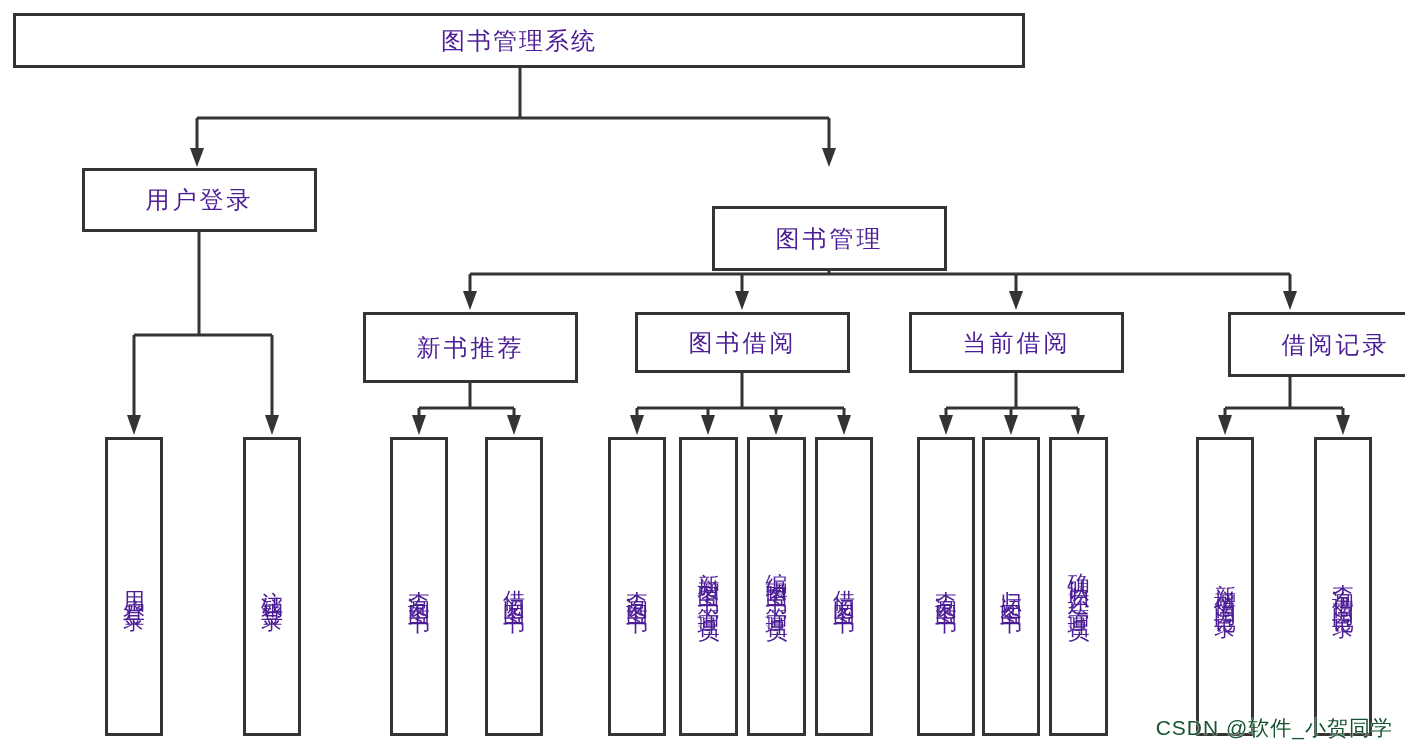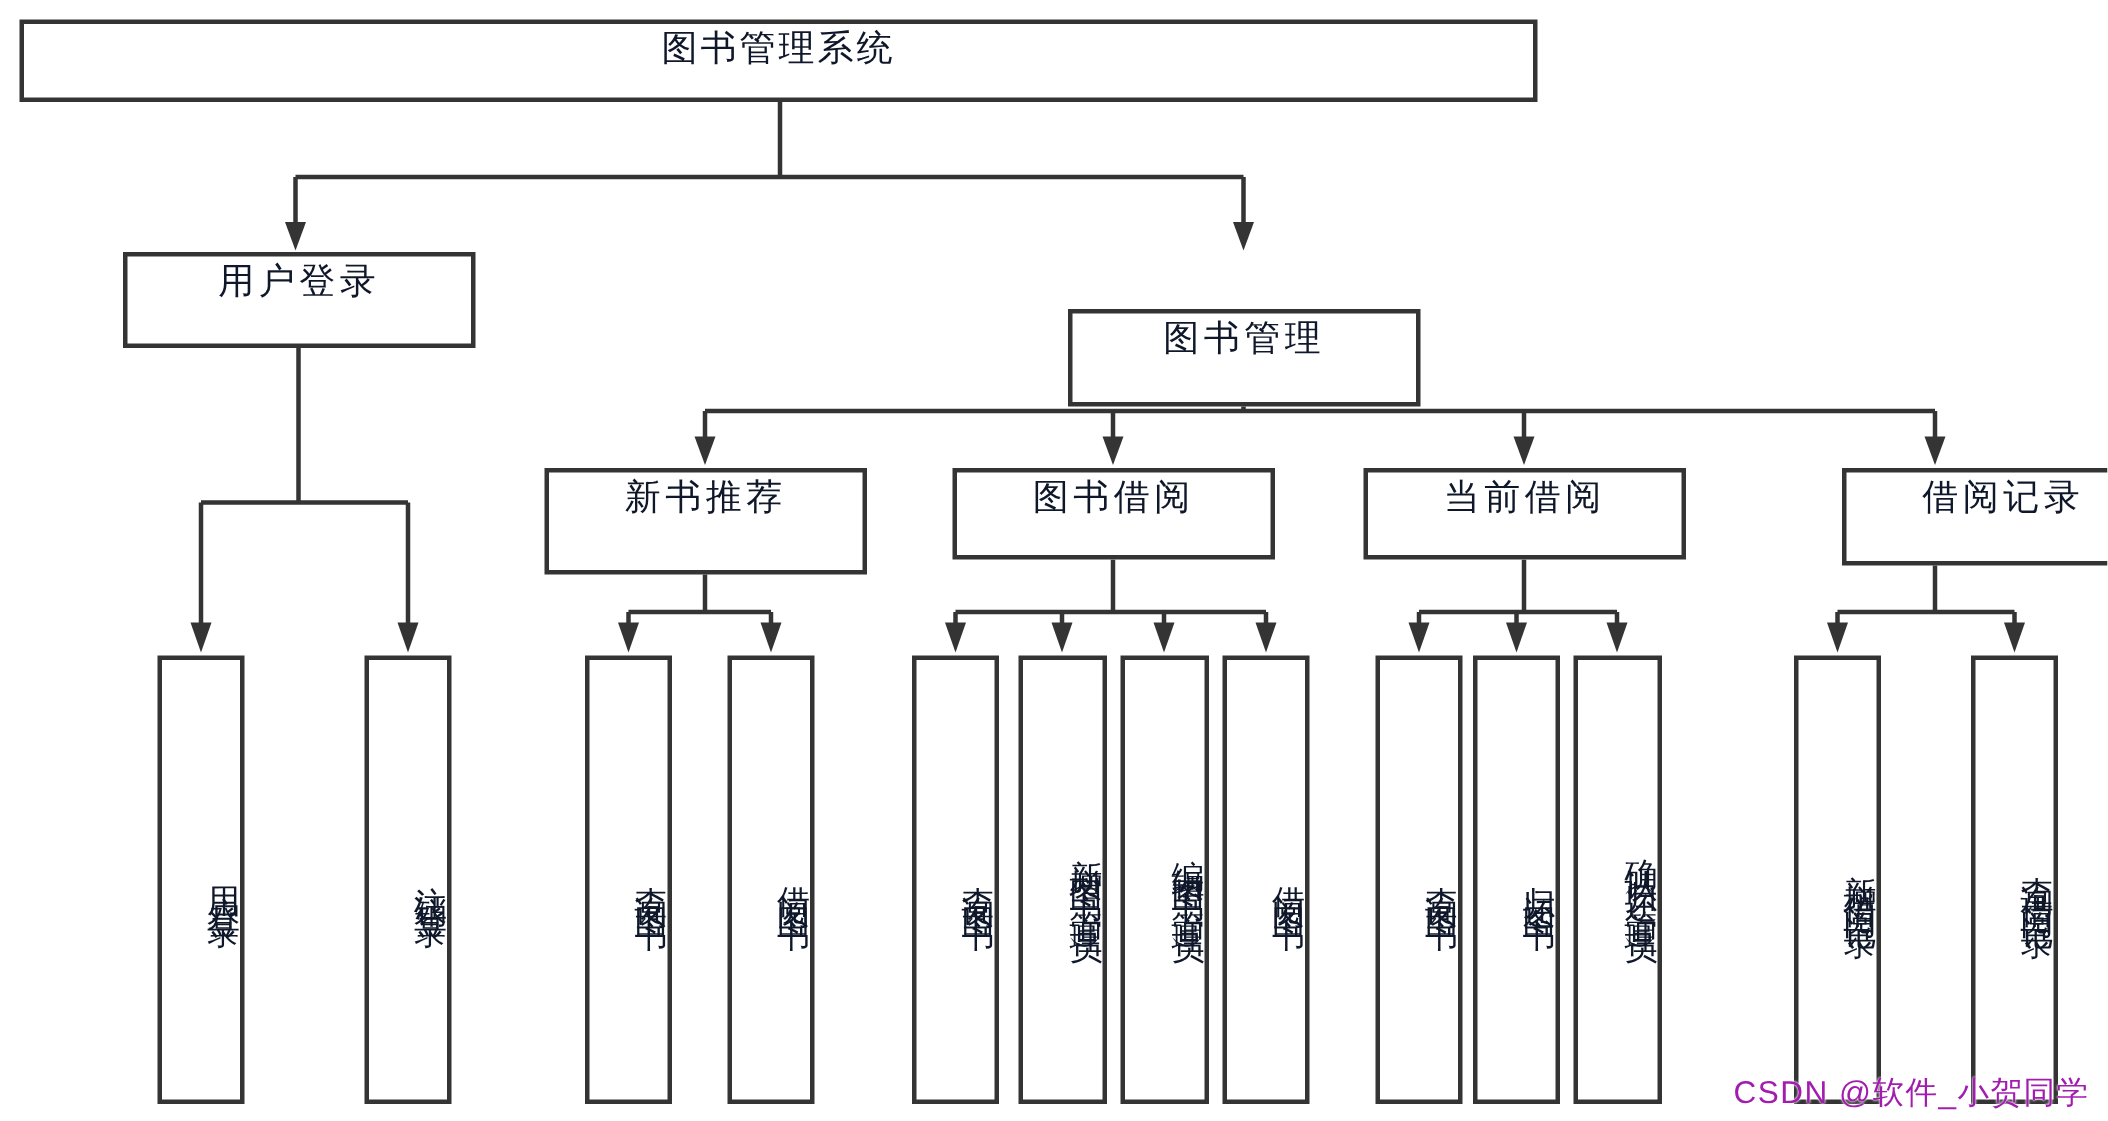--- a/index.html
+++ b/index.html
@@ -3,35 +3,35 @@
 <meta charset="utf-8">
 <style>
   html,body { margin:0; padding:0; background:#ffffff; }
   .canvas {
     position:relative; width:1405px; height:747px; background:#ffffff;
     font-family:"Liberation Sans", sans-serif; overflow:hidden;
   }
   .box {
     position:absolute; box-sizing:border-box;
     border:3px solid #343434; background:#ffffff;
-    display:flex; align-items:flex-start; justify-content:center;
-    color:#0f172a;
+    display:flex; align-items:center; justify-content:center;
+    color:#4c1d95;
   }
   .h-box { font-size:24px; letter-spacing:3px; white-space:nowrap; }
   .root-box { font-size:24px; letter-spacing:2px; }
   .leaf {
     writing-mode:vertical-rl; text-orientation:mixed;
     font-size:22px; letter-spacing:7px; line-height:1;
   }
   .connectors { position:absolute; left:0; top:0; }
   .connectors path { fill:none; stroke:#343434; stroke-width:3; }
   .connectors polygon { fill:#343434; stroke:none; }
   .watermark {
     position:absolute; right:12px; bottom:5px;
-    font-size:21px; color:#a21caf; z-index:5;
+    font-size:21px; color:#14532d; z-index:5;
     text-shadow:0 0 2px #ffffff, 0 0 1px #ffffff;
     letter-spacing:1px; white-space:nowrap;
   }
 </style>
 </head>
 <body>
 
 <div class="canvas">
 
   <svg class="connectors" width="1405" height="747" viewBox="0 0 1405 747" aria-hidden="true">

